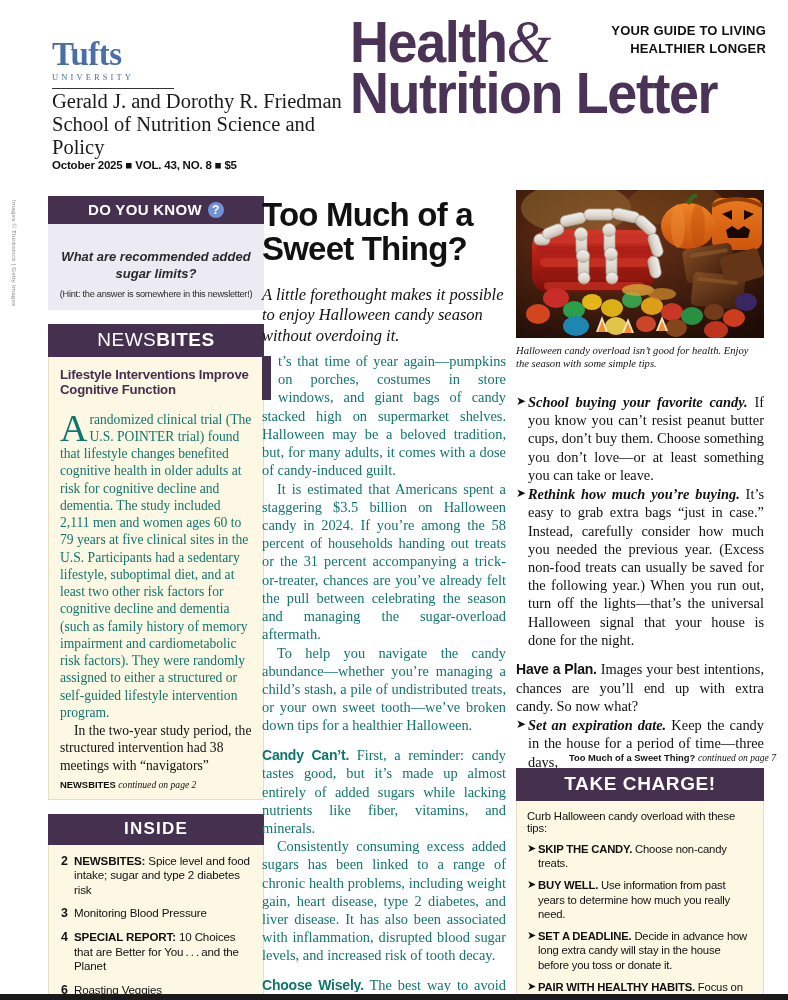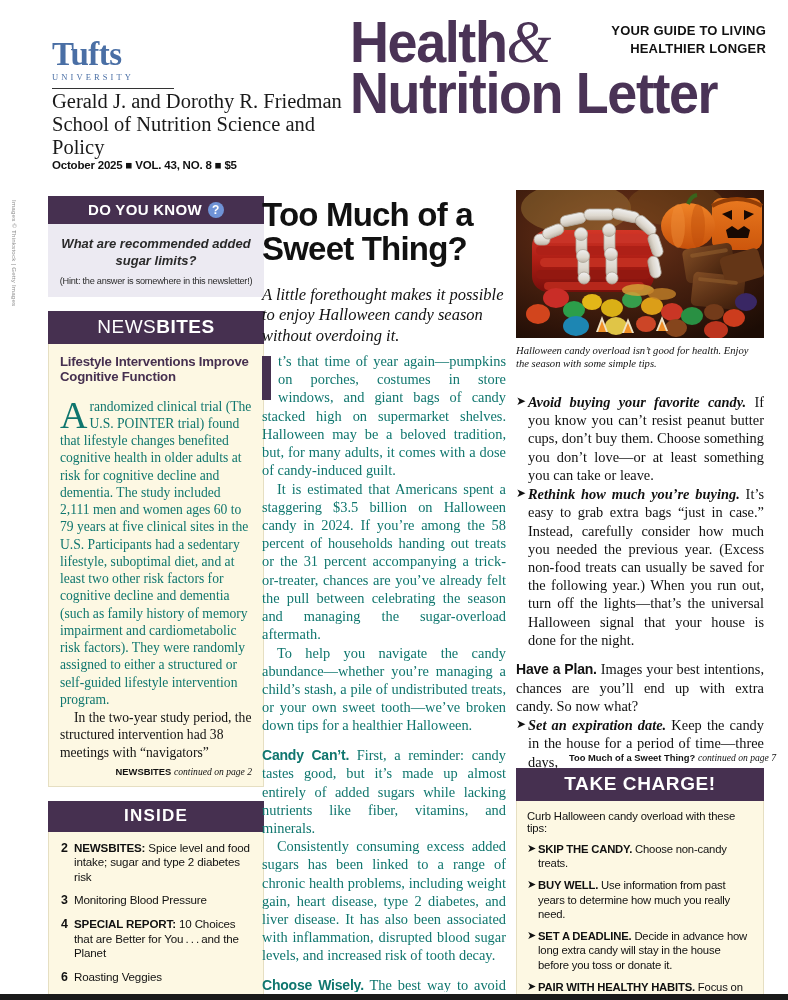--- a/index.html
+++ b/index.html
@@ -72,21 +72,21 @@
   .sidebar { position: absolute; left: 48px; top: 196px; width: 204px; }
 
   .box { width: 216px; margin-bottom: 14px; }
   .box-head {
     background: #463050; color: #fff;
     font-family: "Liberation Sans", sans-serif;
     font-weight: bold; text-align: center;
     padding: 5px 0 6px; letter-spacing: 0.3px;
   }
   .box-head.dyk { font-size: 15px; }
-  .box-body { background: #eceaf2; padding: 12px 8px 11px; }
+  .box-body { background: #eceaf2; padding: 25px 8px 11px; }
 
   .q-mark {
     display: inline-block; width: 16px; height: 16px; border-radius: 50%;
     background: #6f93d6; color: #fff; font-size: 12px; line-height: 16px;
     text-align: center; vertical-align: 1px; margin-left: 6px;
     font-family: "Liberation Sans", sans-serif; font-weight: bold;
   }
   .dyk-q {
     font-family: "Liberation Sans", sans-serif;
     font-weight: bold; font-style: italic;
@@ -118,21 +118,21 @@
     float: left; font-size: 38px; line-height: 0.82;
     padding: 2px 2px 0 0; font-family: "Liberation Serif", serif;
   }
   .nb-text2 {
     font-family: "Liberation Serif", serif;
     font-size: 13.6px; color: #111; line-height: 1.27;
     text-indent: 14px; margin-top: 1px;
   }
   .nb-cont {
     font-family: "Liberation Sans", sans-serif;
-    font-size: 9.4px; color: #111; text-align: right; margin-top: 5px;
+    font-size: 9.4px; color: #111; text-align: left; margin-top: 5px;
   }
   .nb-cont b { font-style: normal; }
   .nb-cont i { font-family: "Liberation Serif", serif; font-style: italic; font-size: 9.6px; }
 
   .box-head.inside { font-size: 17px; letter-spacing: 1.2px; }
   .inside-body {
     background: #fdf8e3; padding: 9px 10px 12px 8px;
     border: 1px solid #e6dfc2; border-top: none;
   }
   .inside-item {
@@ -459,21 +459,21 @@
     <p><span class="subhead">Candy Can’t.</span><span> First, a reminder: candy tastes good, but it’s made up almost entirely of added sugars while lacking nutrients like fiber, vitamins, and minerals.</span></p>
     <p class="p-indent">Consistently consuming excess added sugars has been linked to a range of chronic health problems, including weight gain, heart disease, type 2 diabetes, and liver disease. It has also been associated with inflammation, disrupted blood sugar levels, and increased risk of tooth decay.</p>
     <div class="gap"></div>
     <p><span class="subhead">Choose Wisely.</span><span> The best way to avoid the temptation of Halloween candy? Don’t bring it into your home in the first place. That may sound extreme, but it’s easier than you think.</span></p>
 
   </div>
 
   <div class="col-right">
     <div class="bullet-item">
       <span class="bullet-mark">➤</span>
-      <span class="bullet-body"><i>Avoid buying your favorite candy.</i><span> If you know you can’t resist peanut butter cups, don’t buy them. Choose something you don’t love—or at least something you can take or leave.</span></span>
+      <span class="bullet-body"><i>School buying your favorite candy.</i><span> If you know you can’t resist peanut butter cups, don’t buy them. Choose something you don’t love—or at least something you can take or leave.</span></span>
     </div>
     <div class="bullet-item">
       <span class="bullet-mark">➤</span>
       <span class="bullet-body"><i>Rethink how much you’re buying.</i><span> It’s easy to grab extra bags “just in case.” Instead, carefully consider how much you needed the previous year. (Excess non-food treats can usually be saved for the following year.) When you run out, turn off the lights—that’s the universal Halloween signal that your house is done for the night.</span></span>
     </div>
     <div class="gap"></div>
     <p><span class="subhead">Have a Plan.</span><span> Images your best intentions, chances are you’ll end up with extra candy. So now what?</span></p>
     <div class="bullet-item">
       <span class="bullet-mark">➤</span>
       <span class="bullet-body"><i>Set an expiration date.</i><span> Keep the candy in the house for a period of time—three days,</span></span>

